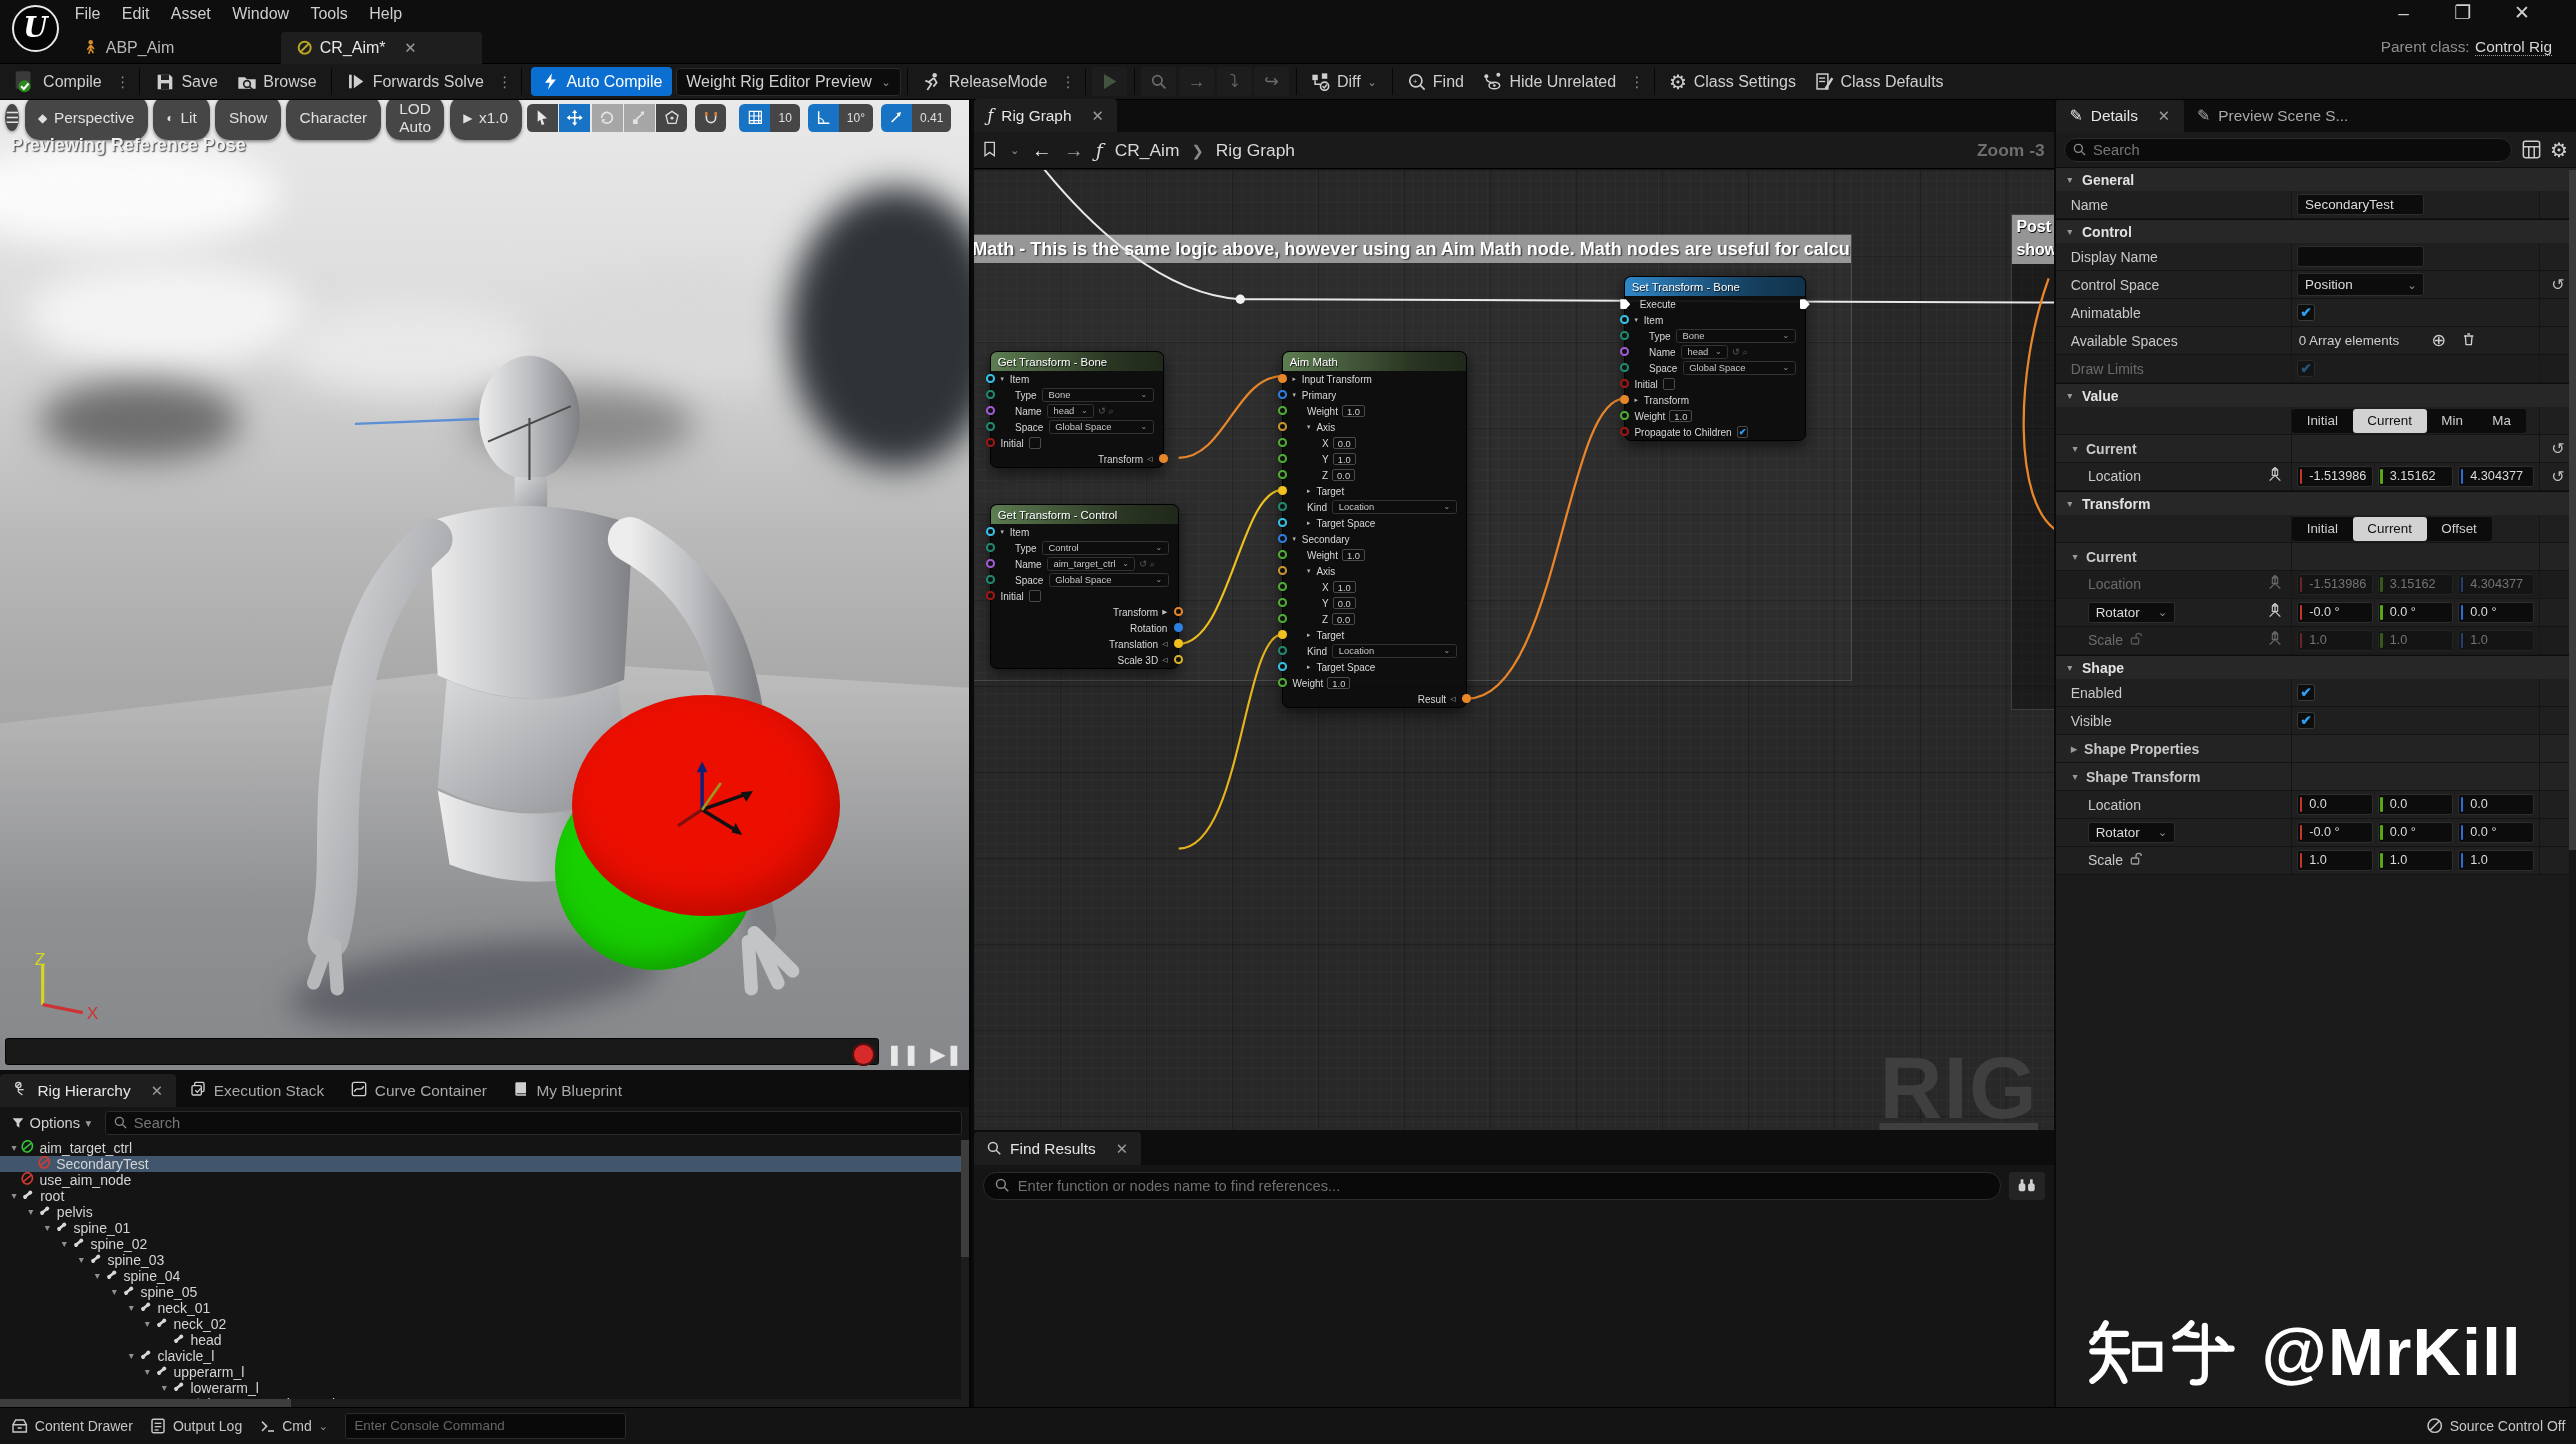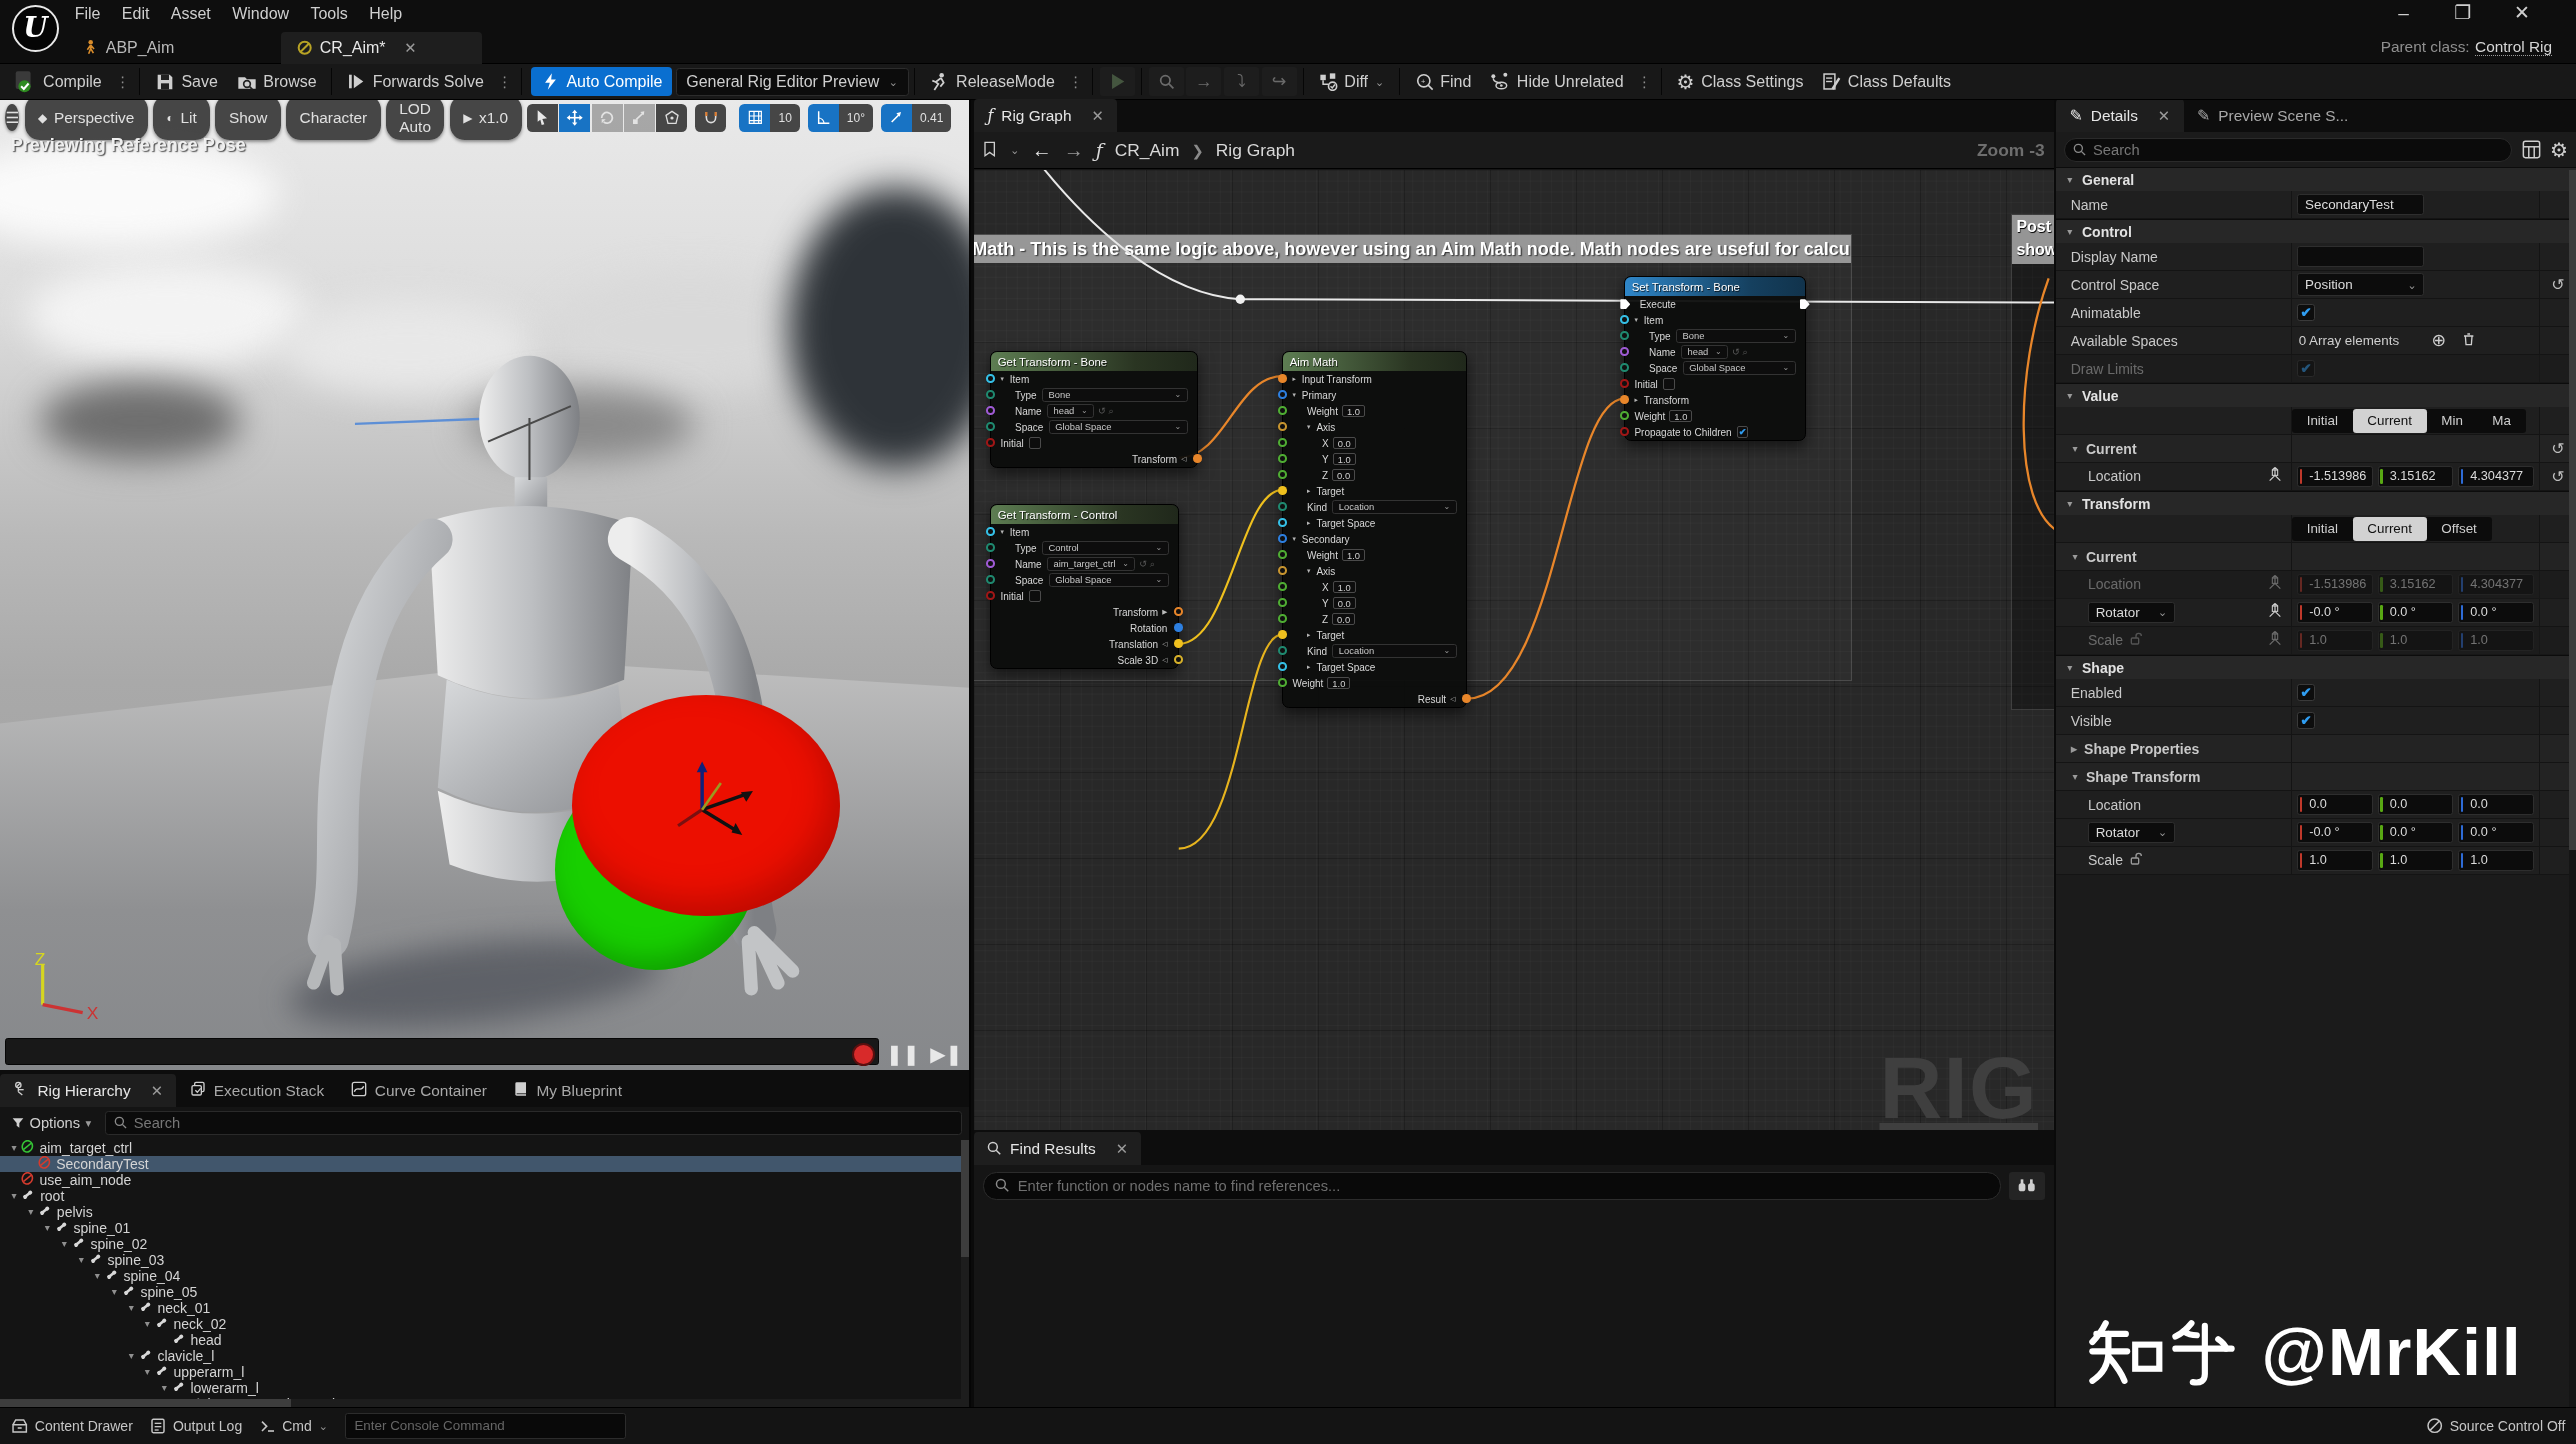--- a/index.html
+++ b/index.html
@@ -260,21 +260,21 @@
     </div>
     <span class="tb-dots">⋮</span>
     <div class="tb-sep"></div>
     <div class="tb-item tb-blue">
       <svg class="icon-svg" width="19" height="19" viewBox="0 0 28 28">
           <path d="M16 2 L6 16 h7 l-3 10 L22 11 h-7 z" fill="#fff"></path>
         </svg>
       <span>Auto Compile</span>
     </div>
     <div class="tb-dd">
-      <span>General Rig Editor Preview</span>
+      <span>Weight Rig Editor Preview</span>
       <span class="chev">⌄</span>
     </div>
     <div class="tb-sep"></div>
     <div class="tb-item">
       <svg class="icon-svg" width="20" height="20" viewBox="0 0 30 30">
           <circle cx="19" cy="5" r="3.4" fill="#cfcfcf"></circle>
           <path d="M18 9 L10 15 L14 18 L8 27 M18 9 L22 16 L17 22 M10 15 L5 13" stroke="#cfcfcf" stroke-width="2.6" fill="none"></path>
         </svg>
       <span>ReleaseMode</span>
     </div>
@@ -786,21 +786,21 @@
       <svg id="wires" width="1080" height="961" style="position:absolute;left:0;top:0;pointer-events:none" viewBox="0 0 1614 1436">
         <path d="M 60,-60 C 160,80 280,186 398,193 L 1620,198" stroke="#e8e8e8" stroke-width="3" fill="none"></path>
         <circle cx="398" cy="193" r="7" fill="#f0f0f0"></circle>
         <path d="M 306,430 C 375,430 392,308 461,308" stroke="#e8862a" stroke-width="3.4" fill="none"></path>
         <path d="M 306,708 C 382,708 398,478 461,478" stroke="#efc01e" stroke-width="3.2" fill="none"></path>
         <path d="M 306,1014 C 400,1014 402,694 461,694" stroke="#e7b41e" stroke-width="3.2" fill="none"></path>
         <path d="M 737,790 C 872,790 884,342 971,342" stroke="#e8862a" stroke-width="3.4" fill="none"></path>
         <path d="M 1620,540 C 1552,500 1556,300 1606,162" stroke="#e8862a" stroke-width="3.4" fill="none"></path>
       </svg>
       <div id="nodes-layer">
-          <div class="node" style="left: 16px; top: 181px; width: 208px;">
+          <div class="node" style="left: 16px; top: 181px; width: 174px;">
             <div class="node-title hdr-green">Get Transform - Bone</div>
             <div class="node-row">
               <span class="pin in ring" style="border-color: rgb(53, 193, 232);"></span>
               <span class="nr-exp" style="margin-left: 9.4px;">▾</span>
               <span>Item</span>
             </div>
             <div class="node-row">
               <span class="pin in ring" style="border-color: rgb(31, 138, 112);"></span>
               <span class="nr-label" style="margin-left: 24px;">Type</span>
               <span class="nr-dd" style="flex: 1 1 0%; margin-right: 9.4px; justify-content: space-between;">

